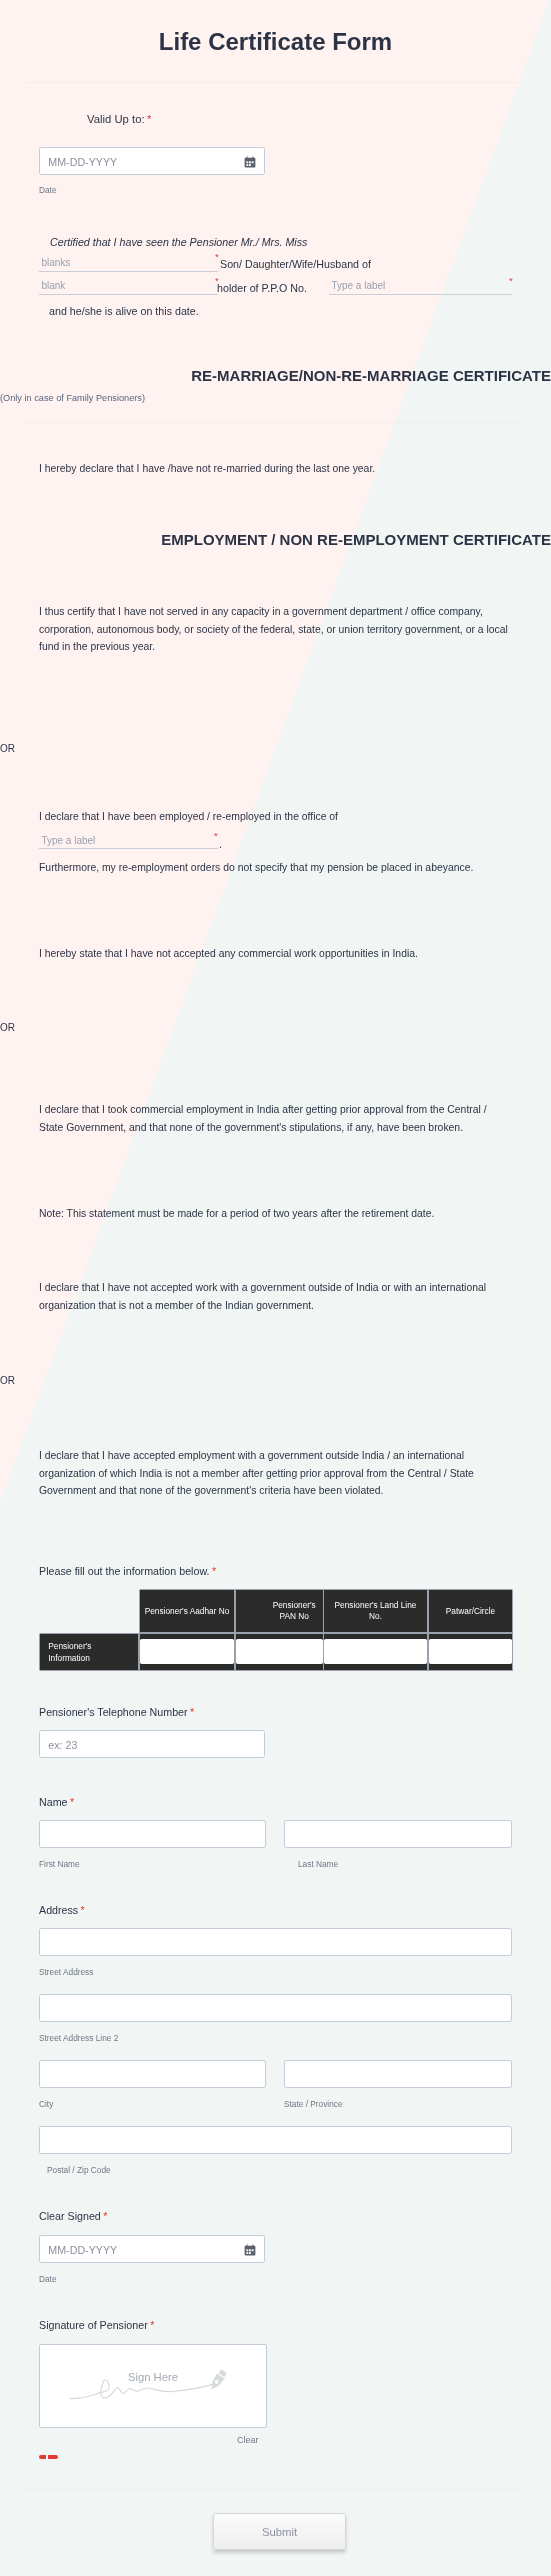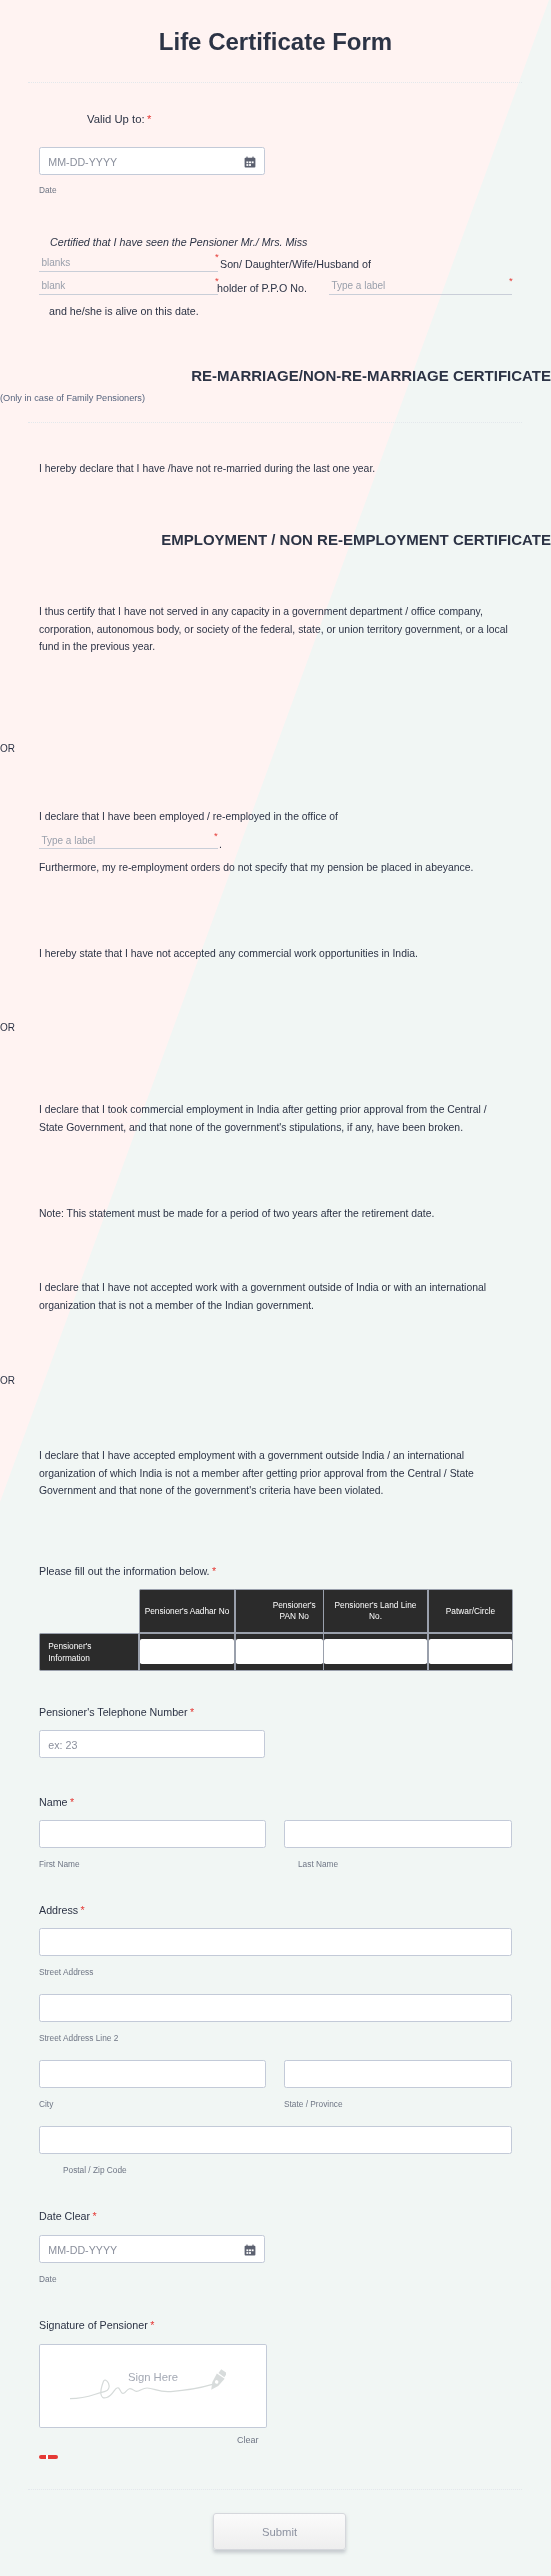--- a/index.html
+++ b/index.html
@@ -174,24 +174,24 @@
 </div>
 <div class="abs input" style="left:39px; top:1928px; width:473px;"></div>
 <div class="abs sublabel" style="left:39px; top:1967px;">Street Address</div>
 <div class="abs input" style="left:39px; top:1994px; width:473px;"></div>
 <div class="abs sublabel" style="left:39px; top:2033px;">Street Address Line 2</div>
 <div class="abs input" style="left:39px; top:2060px; width:227px;"></div>
 <div class="abs input" style="left:284px; top:2060px; width:228px;"></div>
 <div class="abs sublabel" style="left:39px; top:2099px;">City</div>
 <div class="abs sublabel" style="left:284px; top:2099px;">State / Province</div>
 <div class="abs input" style="left:39px; top:2126px; width:473px;"></div>
-<div class="abs sublabel" style="left:39px; top:2165px;padding-left:24px;">Postal / Zip Code</div>
+<div class="abs sublabel" style="left:23px; top:2165px;padding-left:24px;">Postal / Zip Code</div>
 
 <div class="abs label" style="left:39px; top:2210px; font-size:10.7px;">
-  <span>Date Clear</span><span class="req">*</span>
+  <span>Clear Signed</span><span class="req">*</span>
 </div>
 <div class="abs input" style="left:39px; top:2235px; width:226px;">
   <span class="ph">MM-DD-YYYY</span>
   <svg class="cal-icon" viewBox="0 0 20 20">
     <rect x="1" y="3" width="18" height="16" rx="1.5" fill="#5c6170"></rect>
     <rect x="4" y="1" width="2" height="4" fill="#5c6170"></rect>
       <rect x="14" y="1" width="2" height="4" fill="#5c6170"></rect>
     <rect x="4" y="9" width="3.2" height="3" fill="#fff"></rect>
       <rect x="8.4" y="9" width="3.2" height="3" fill="#fff"></rect>
       <rect x="12.8" y="9" width="3.2" height="3" fill="#fff"></rect>

